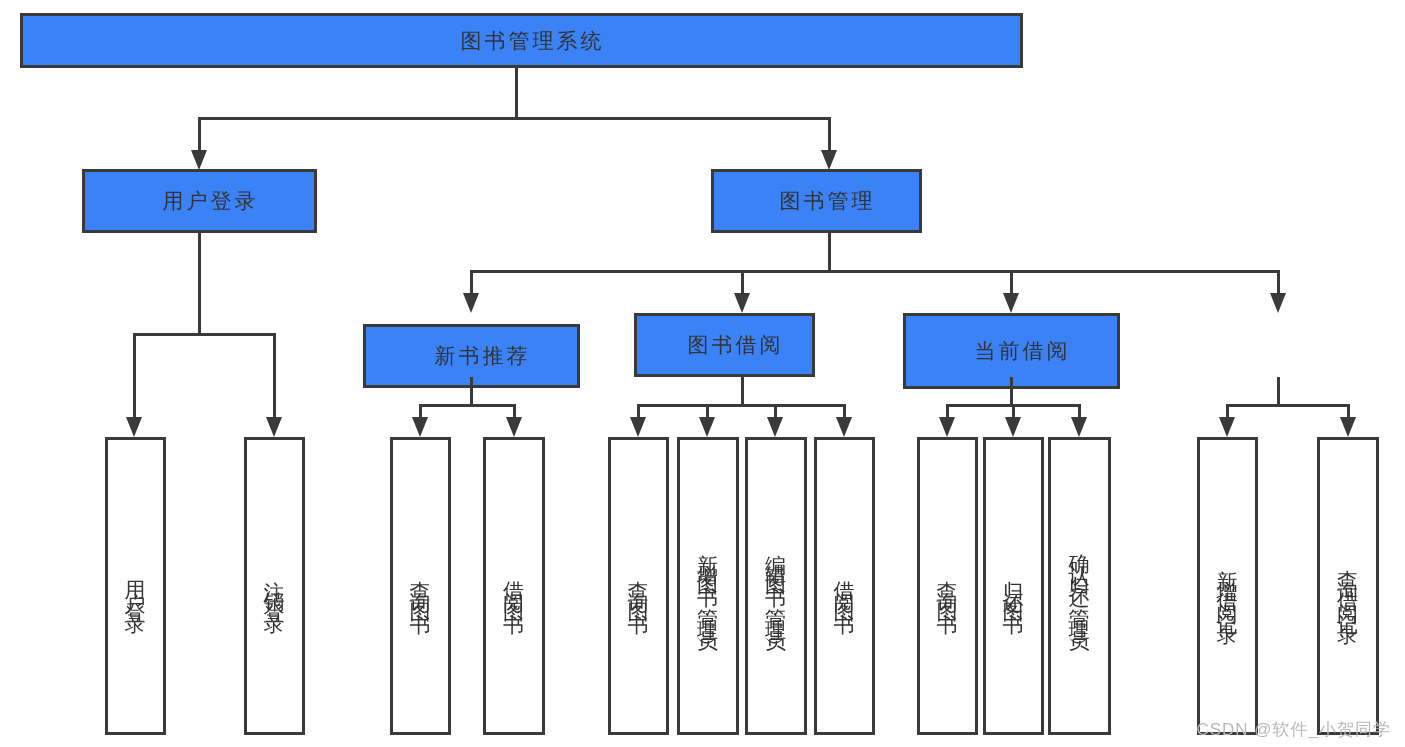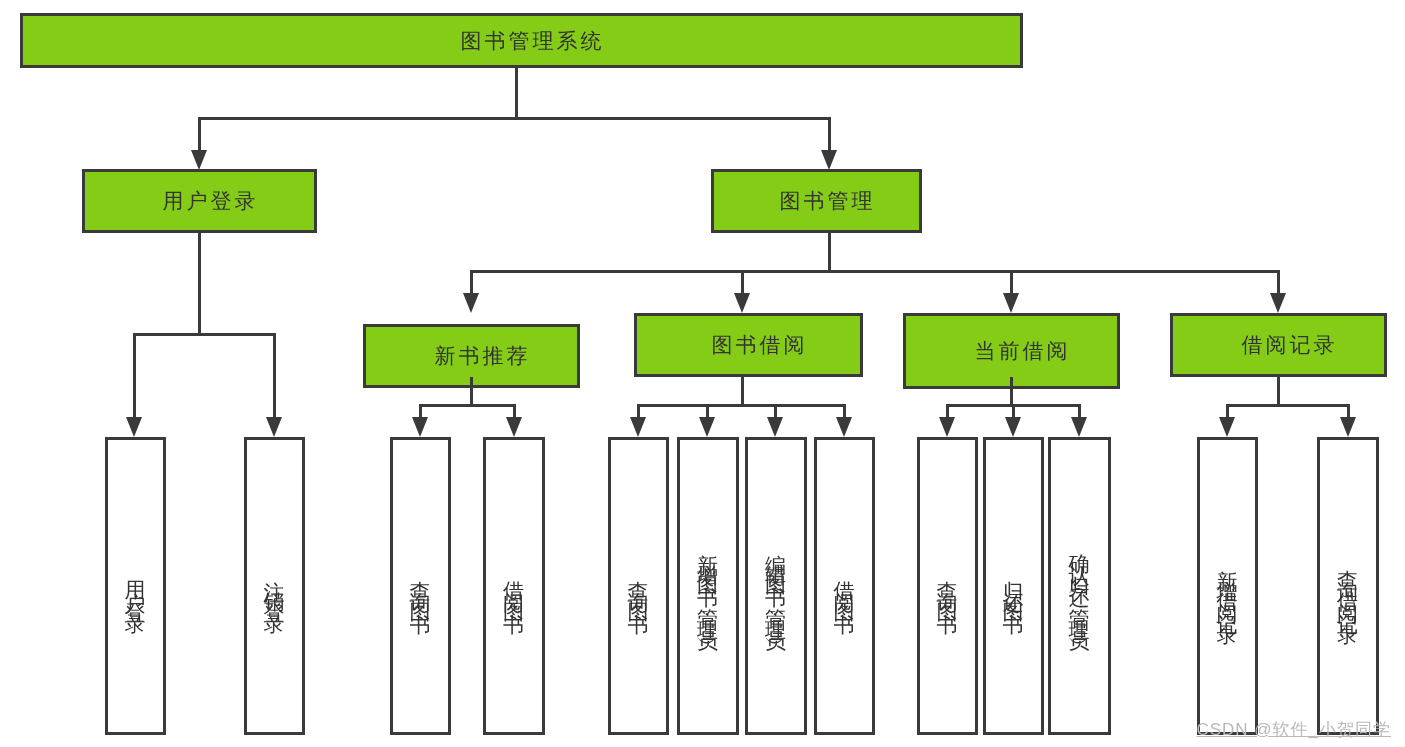--- a/index.html
+++ b/index.html
@@ -12,21 +12,21 @@
     position: relative;
     width: 1405px;
     height: 747px;
     background: #ffffff;
     overflow: hidden;
   }
   
   .hnode {
     position: absolute;
     border: 3px solid #3a3a3a;
-    background: #84cc16;
+    background: #3b82f6;
     display: flex;
     align-items: center;
     justify-content: center;
     padding-left: 22px;
   }
   .hnode span {
     font-size: 21px;
     letter-spacing: 3px;
     color: #333333;
     white-space: nowrap;
@@ -63,21 +63,20 @@
   
   .watermark {
     position: absolute;
     right: 14px;
     bottom: 6px;
     font-size: 17px;
     letter-spacing: 1px;
     color: #b9b9b9;
     z-index: 5;
     white-space: nowrap;
-    text-decoration: underline;
   }
 </style>
 </head>
 <body>
 
 <div class="canvas">
 
   <div class="hnode" style="left:20px;top:13px;width:1003px;height:55px">
     <span>图书管理系统</span>
   </div>
@@ -110,28 +109,25 @@
   <div class="vl" style="left:741px;top:270px;height:25px"></div>
   <div class="arrow" style="left:734px;top:293px"></div>
   <div class="vl" style="left:1010px;top:270px;height:25px"></div>
   <div class="arrow" style="left:1003px;top:293px"></div>
   <div class="vl" style="left:1277px;top:270px;height:25px"></div>
   <div class="arrow" style="left:1270px;top:293px"></div>
 
   <div class="hnode" style="left:363px;top:324px;width:217px;height:64px">
     <span>新书推荐</span>
   </div>
-  <div class="hnode" style="left:634px;top:313px;width:229px;height:64px">
+  <div class="hnode" style="left:634px;top:313px;width:181px;height:64px">
     <span>图书借阅</span>
   </div>
   <div class="hnode" style="left:903px;top:313px;width:217px;height:76px">
     <span>当前借阅</span>
-  </div>
-  <div class="hnode" style="left:1170px;top:313px;width:217px;height:64px">
-    <span>借阅记录</span>
   </div>
 
   <div class="vl" style="left:470px;top:377px;height:30px"></div>
   <div class="hl" style="left:419px;top:404px;width:97px"></div>
   <div class="vl" style="left:419px;top:404px;height:15px"></div>
   <div class="arrow" style="left:412px;top:417px"></div>
   <div class="vl" style="left:513px;top:404px;height:15px"></div>
   <div class="arrow" style="left:506px;top:417px"></div>
 
   <div class="vl" style="left:741px;top:377px;height:30px"></div>

